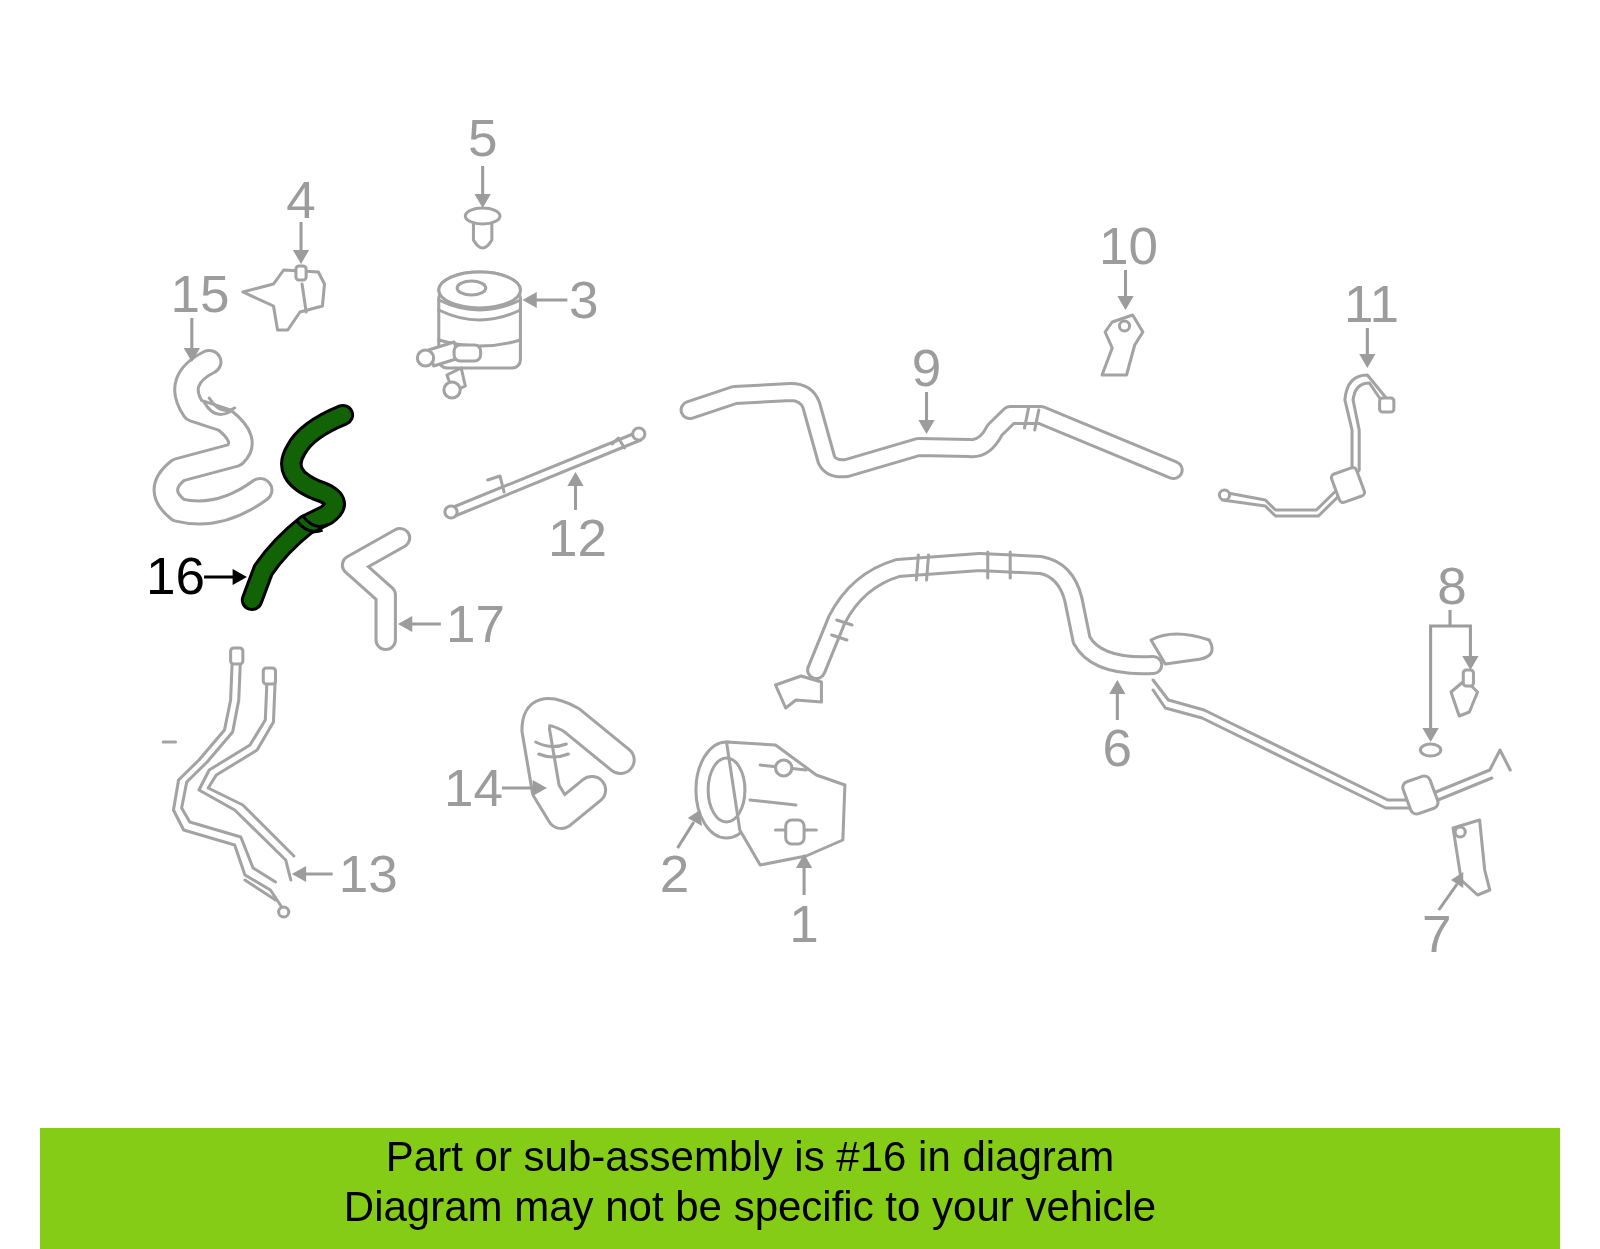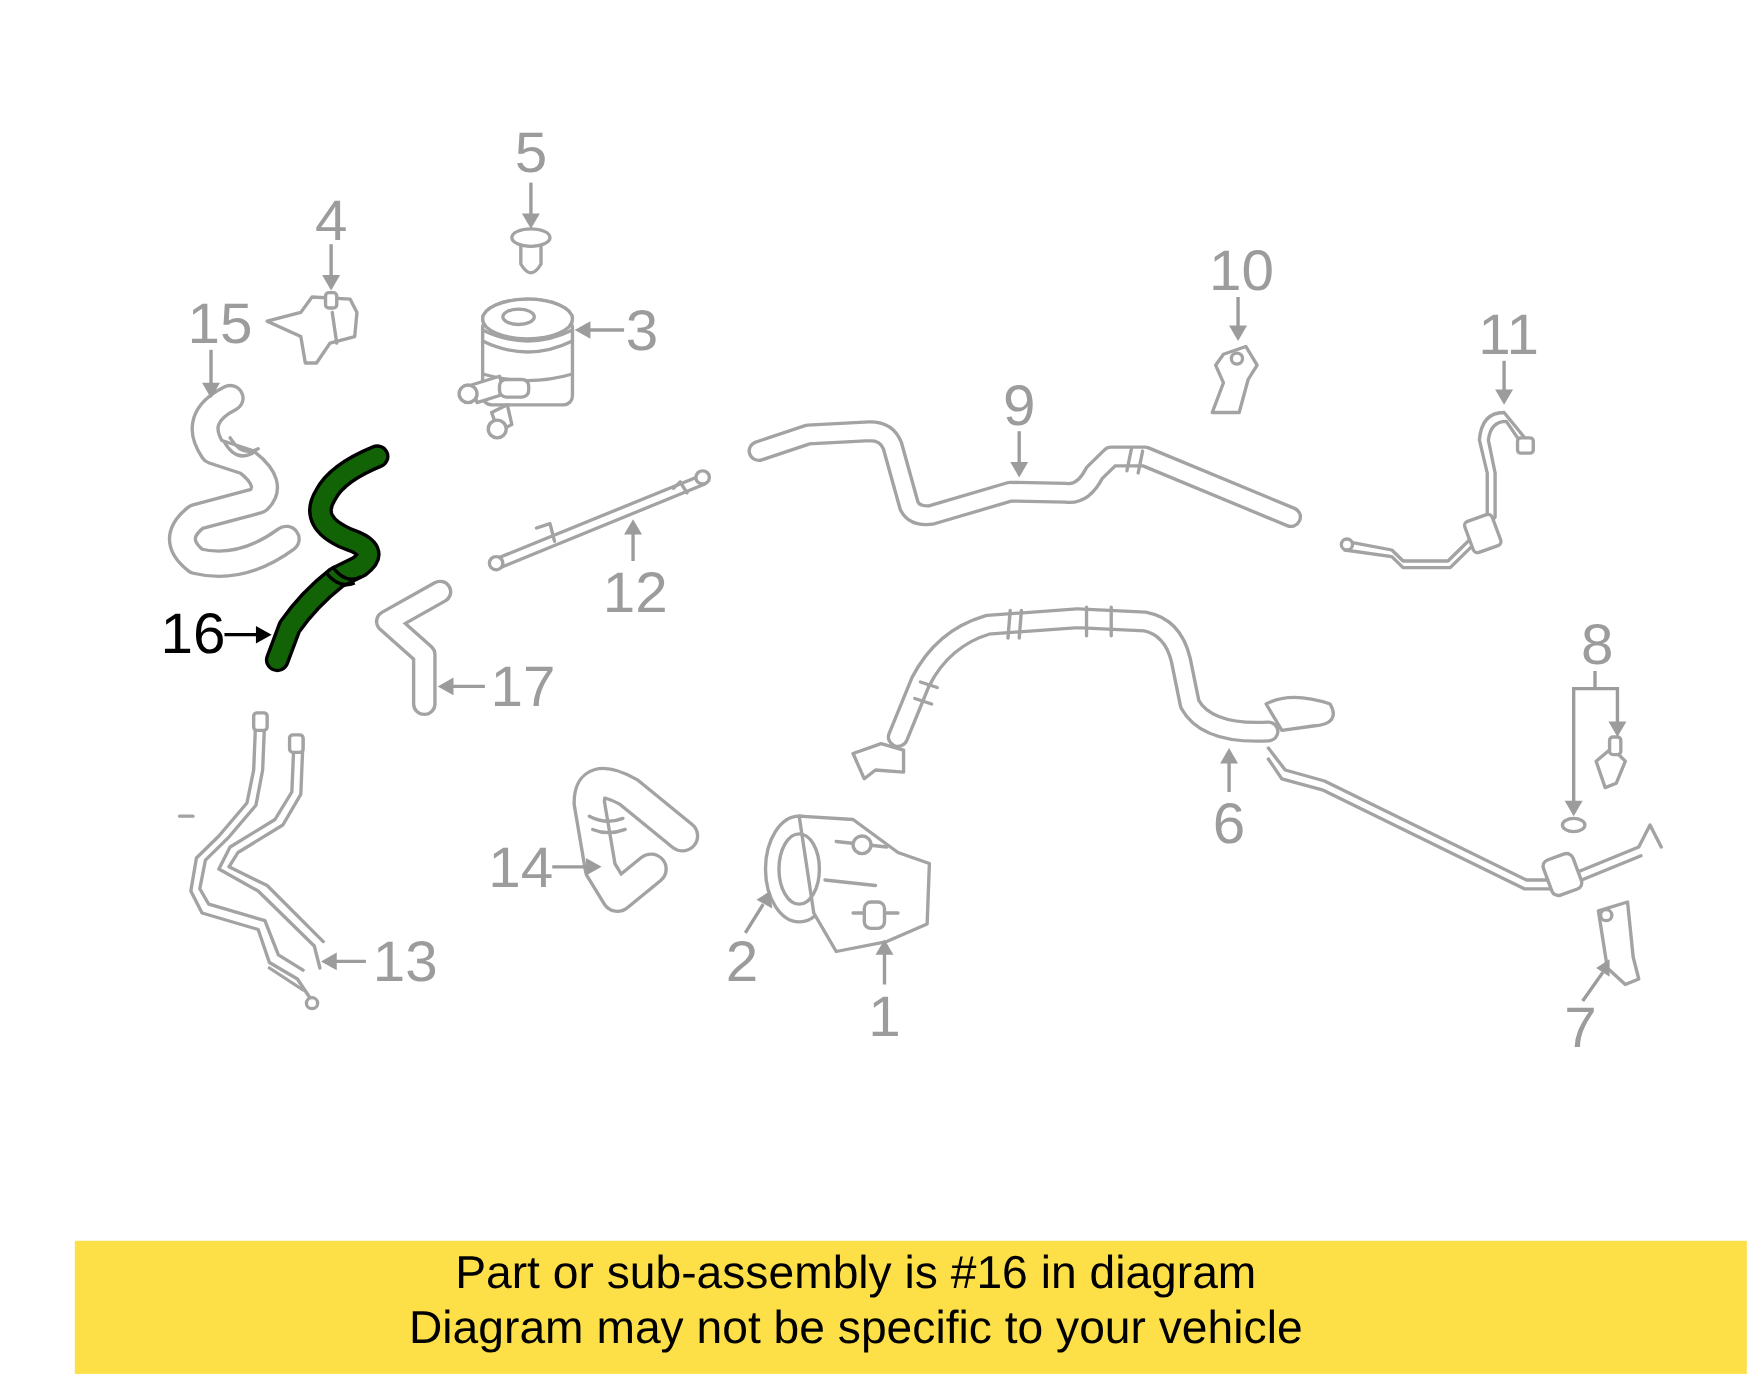--- a/index.html
+++ b/index.html
@@ -4,21 +4,21 @@
 <style>
   html, body { margin: 0; padding: 0; background: #ffffff; }
   body { width: 1600px; height: 1249px; position: relative; overflow: hidden; font-family: "Liberation Sans", sans-serif; }
   #diagram { position: absolute; left: 0; top: 0; width: 1600px; height: 1249px; }
   .part { fill: none; stroke: #a3a3a3; stroke-width: 3; stroke-linecap: round; stroke-linejoin: round; }
   .hose { fill: #ffffff; stroke: #a3a3a3; stroke-width: 3; stroke-linejoin: round; stroke-linecap: round; }
   .lbl { fill: #9c9c9c; font-family: "Liberation Sans", sans-serif; font-size: 52px; }
   .arrow { stroke: #9c9c9c; stroke-width: 3; fill: none; }
   .arrowhead { fill: #9c9c9c; }
   .hl-lbl { fill: #000000; font-family: "Liberation Sans", sans-serif; font-size: 52px; }
-  #banner { position: absolute; left: 40px; top: 1128px; width: 1520px; height: 121px; background: #fde047; color: #000; text-align: center; margin-left: 28px; }
+  #banner { position: absolute; left: 40px; top: 1128px; width: 1520px; height: 121px; background: #84cc16; color: #000; text-align: center; }
   #banner .line { font-size: 42px; line-height: 50px; white-space: nowrap; }
   #banner .l1 { position: absolute; left: 0; right: 0; top: 4px; transform: translateX(-50px); }
   #banner .l2 { position: absolute; left: 0; right: 0; top: 54px; transform: translateX(-50px); }
 </style>
 </head>
 <body>
 
 <svg id="diagram" viewBox="0 0 1568 1249" preserveAspectRatio="none" xmlns="http://www.w3.org/2000/svg">
 
   <g>

